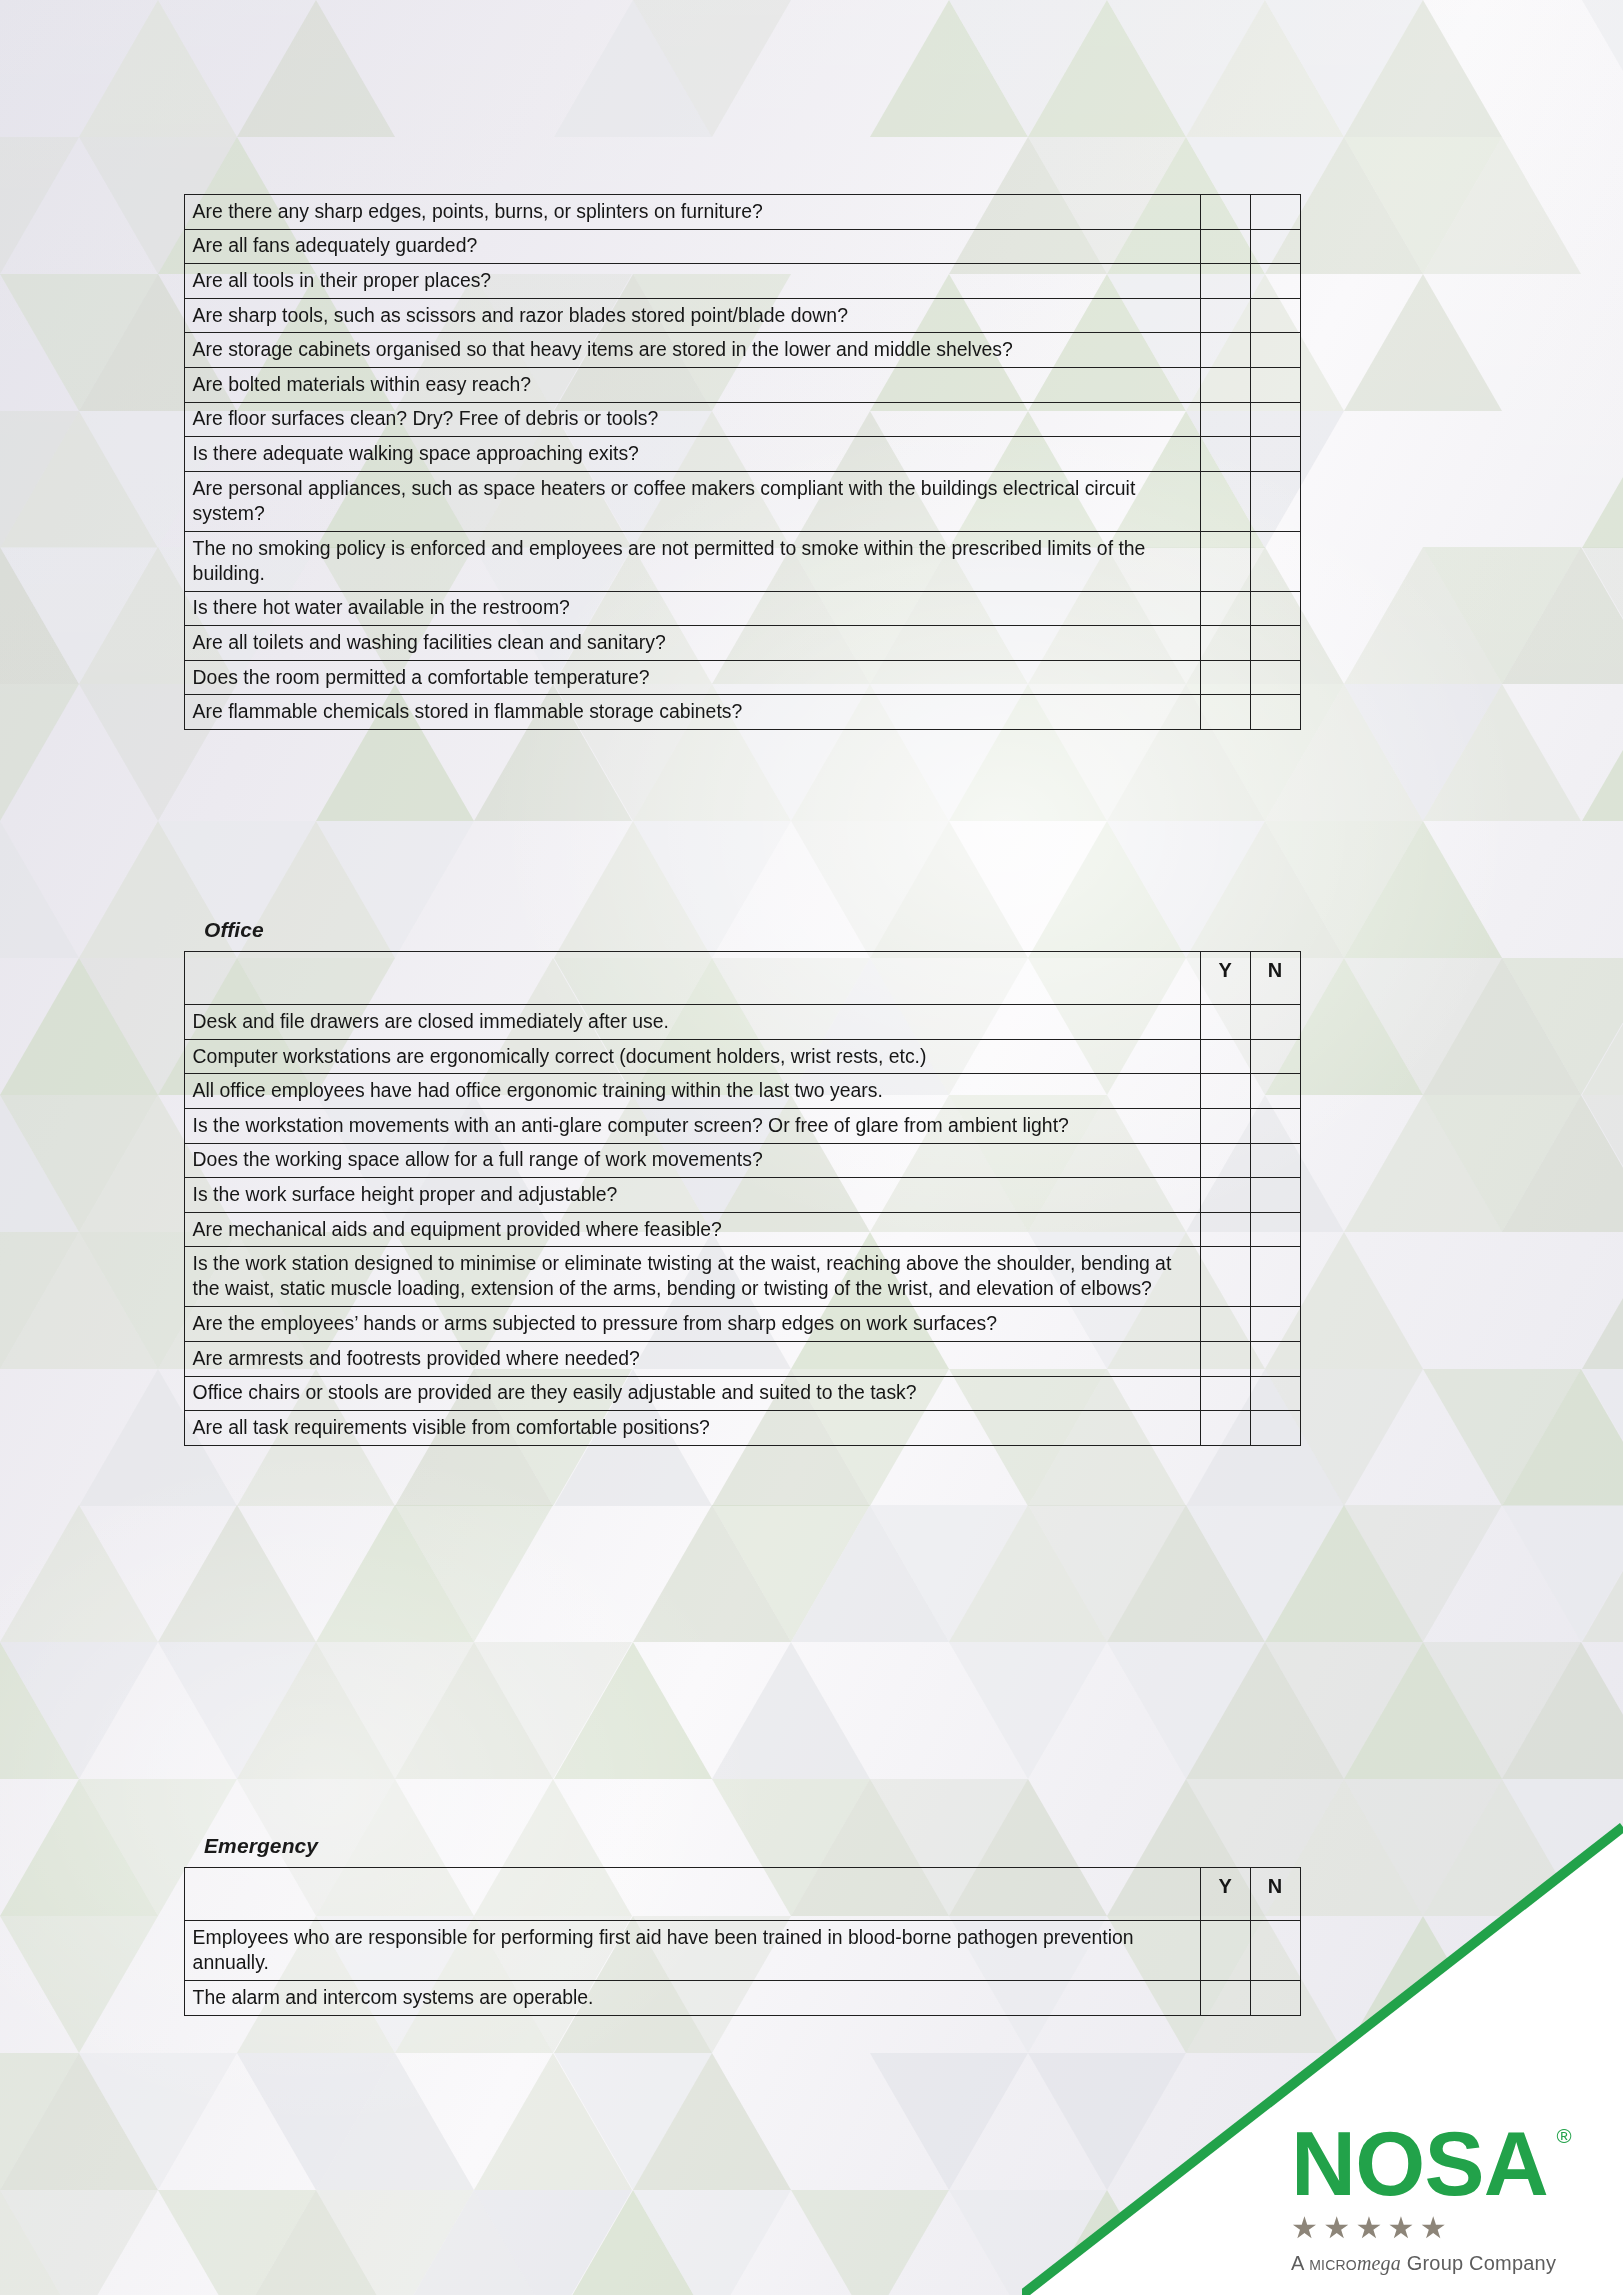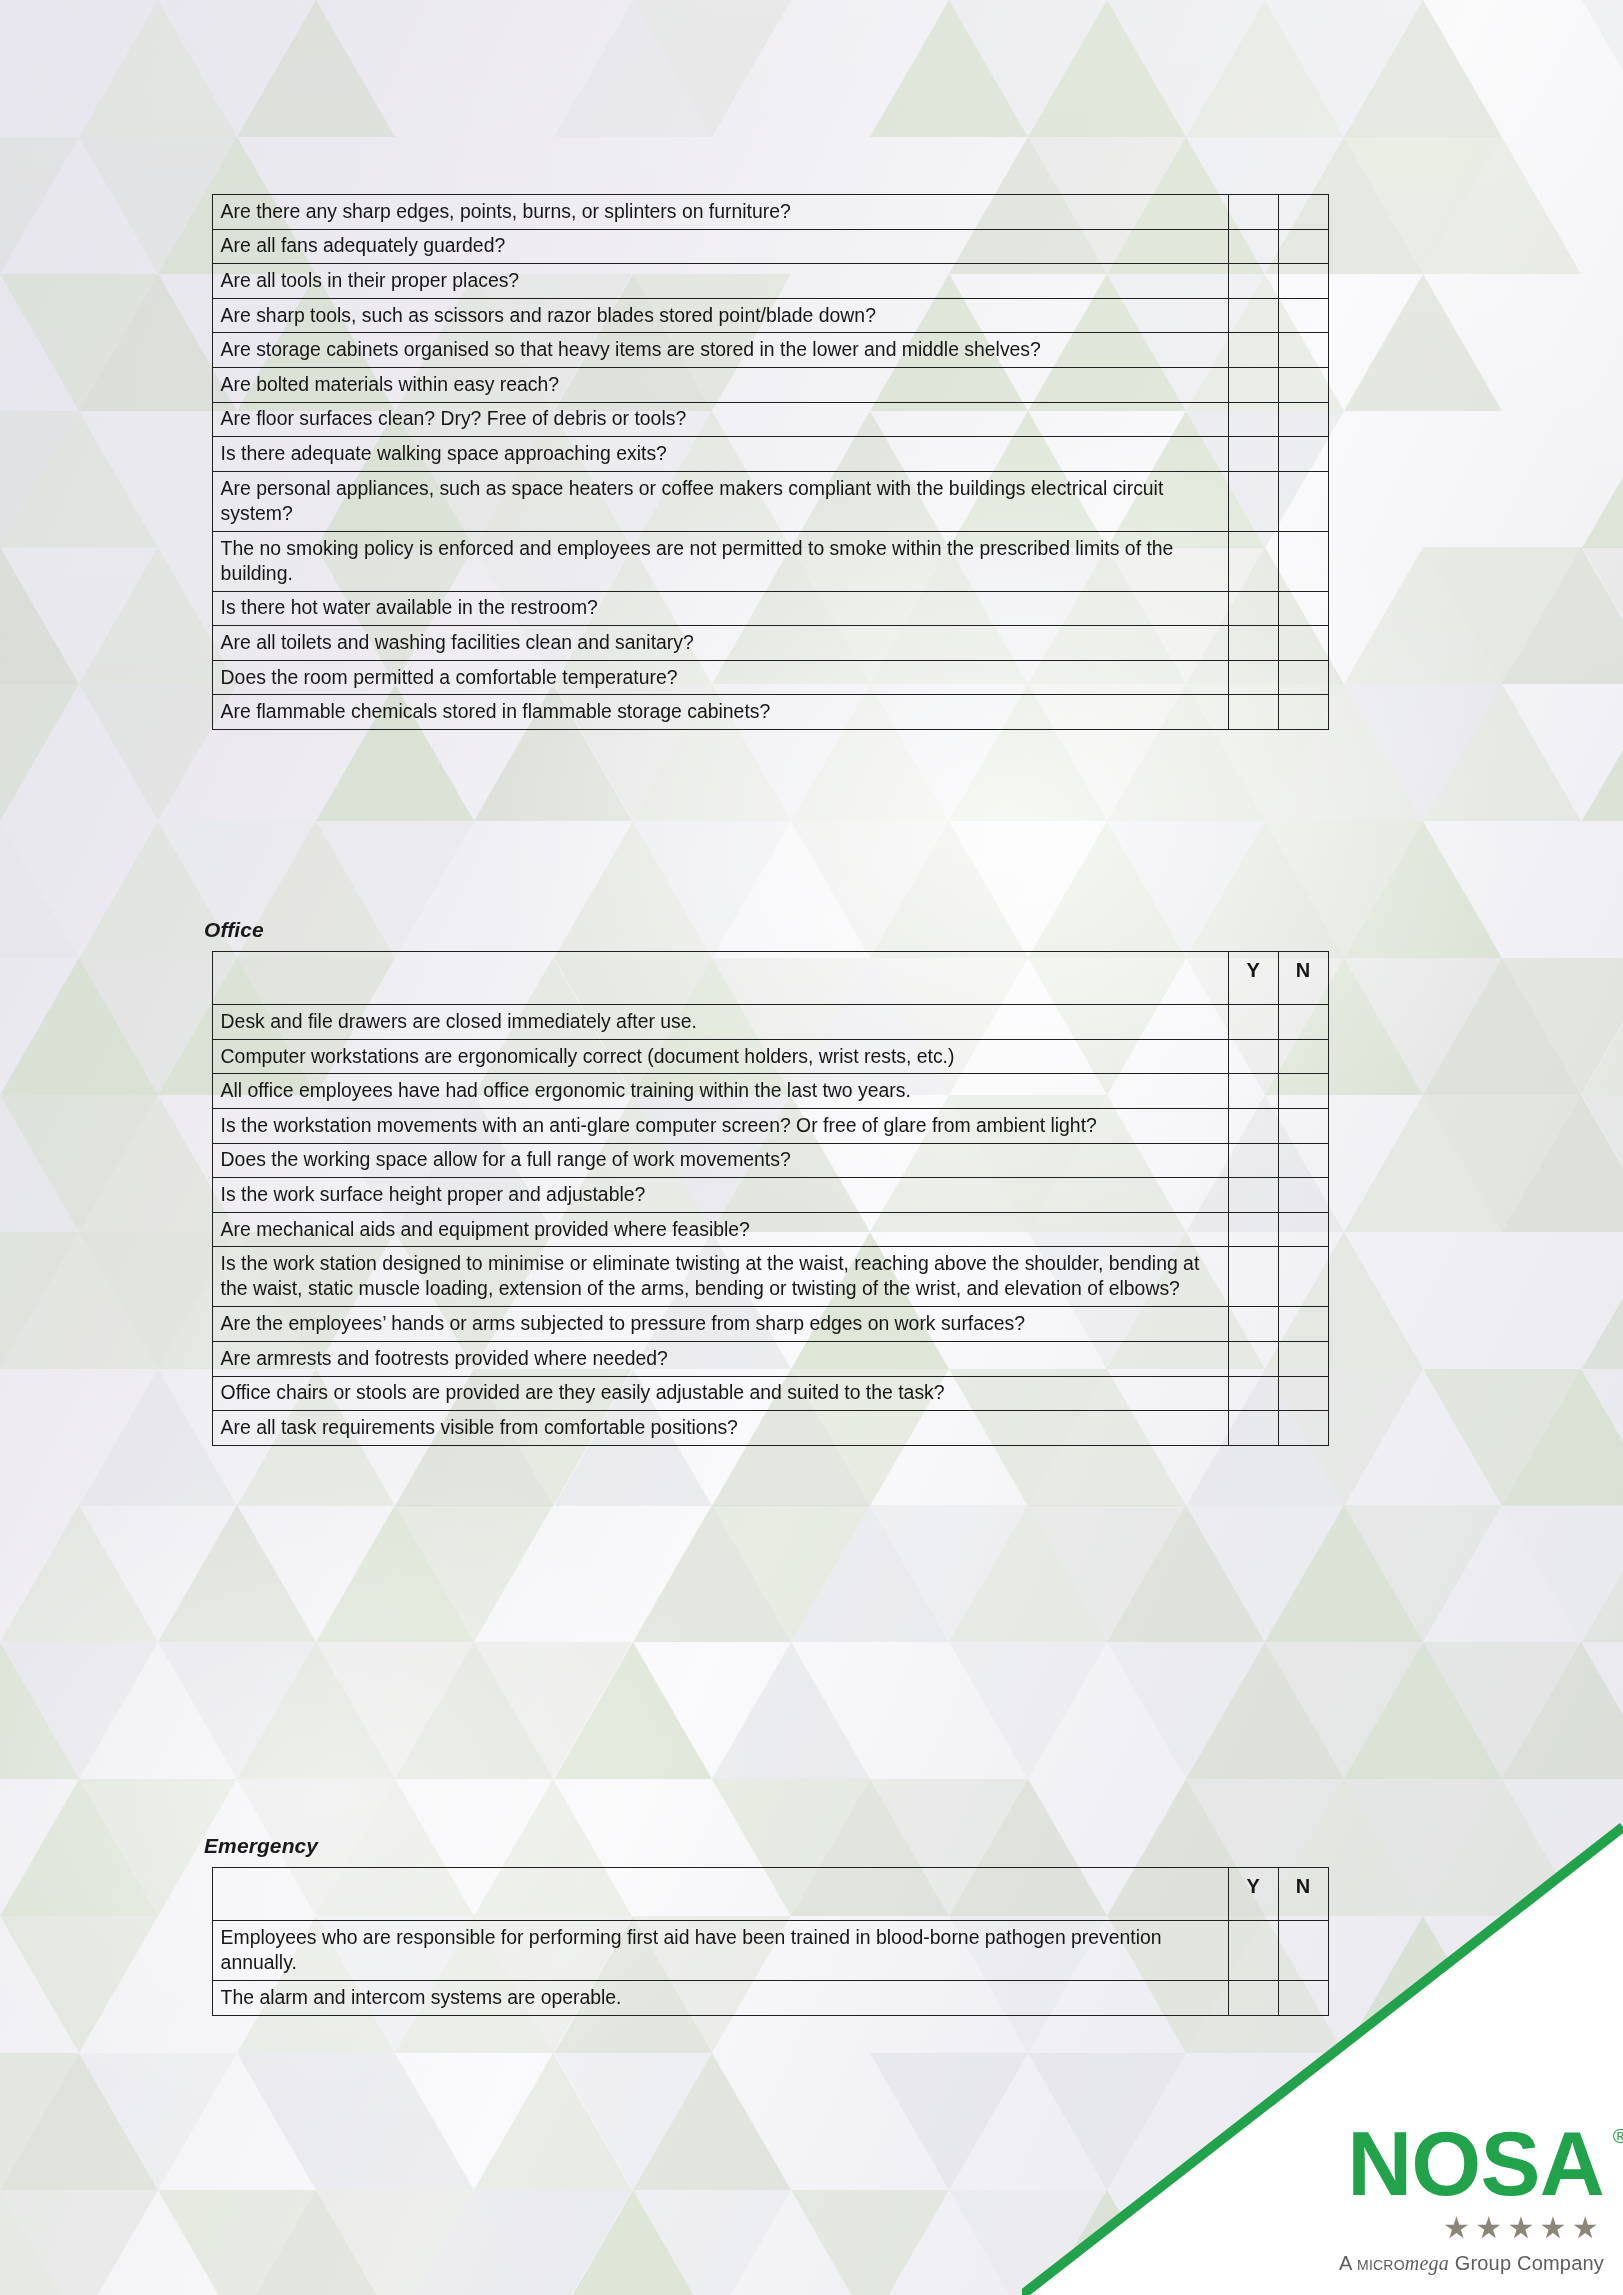--- a/index.html
+++ b/index.html
@@ -78,21 +78,21 @@
     font-style: italic;
     font-weight: bold;
     font-size: 21px;
     color: #1a1a1a;
     letter-spacing: 0.1px;
     white-space: nowrap;
   }
 
   table.chk {
     position: absolute;
-    left: 212px;
+    left: 184px;
     width: 1104px;
     border-collapse: collapse;
     table-layout: fixed;
   }
   table.chk td, table.chk th {
     border: 1.1px solid #1f1f1f;
     padding: 3.8px 0 4.6px 7.6px;
     font-size: 19.4px;
     line-height: 1.30;
     color: #161616;
@@ -112,24 +112,24 @@
     font-size: 20px;
     text-align: center;
     padding: 4.6px 0 7.6px 0;
   }
   table.chk td.hdr-blank { }
   tr.hdr td, tr.hdr th { height: 40px; }
 
   
   .logo {
     position: absolute;
-    right: 19px;
+    right: 28px;
     bottom: 20px;
     z-index: 4;
-    text-align: right;
+    text-align: left;
     width: 304px;
   }
   .logo-word {
     position: relative;
     display: inline-block;
     font-family: "Liberation Sans", sans-serif;
     font-weight: bold;
     font-size: 90px;
     line-height: 0.95;
     letter-spacing: -0.8px;

